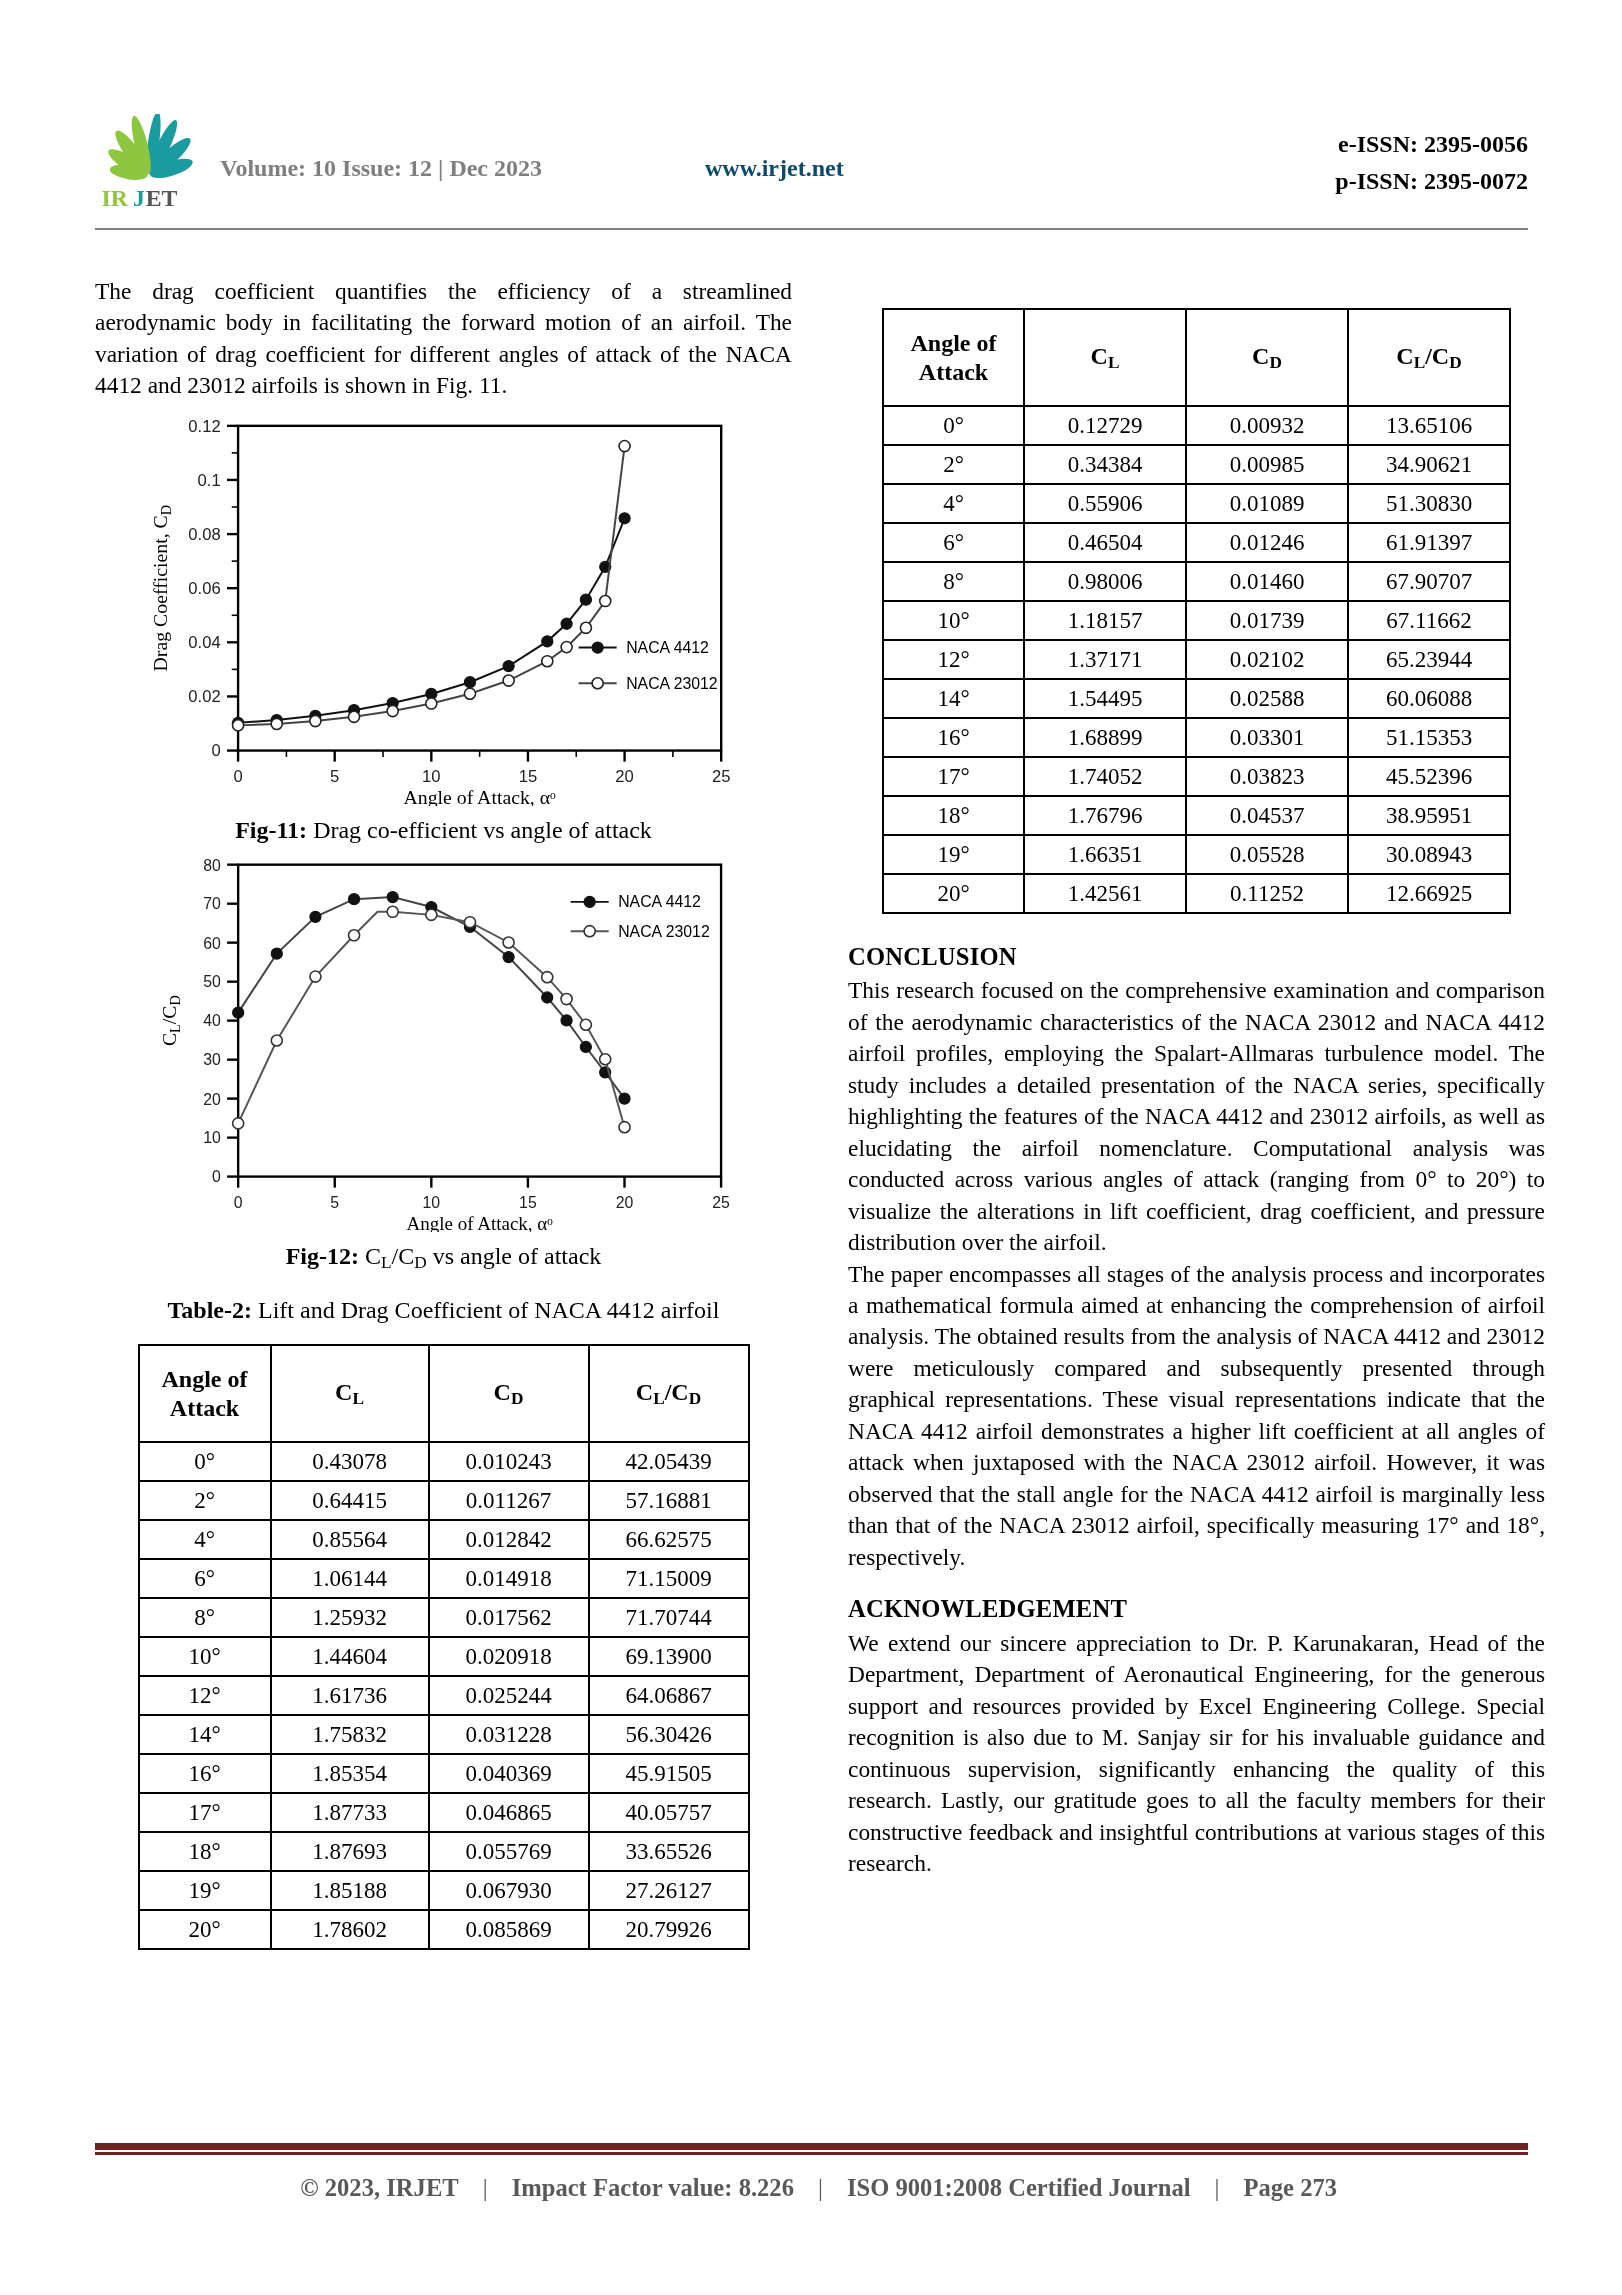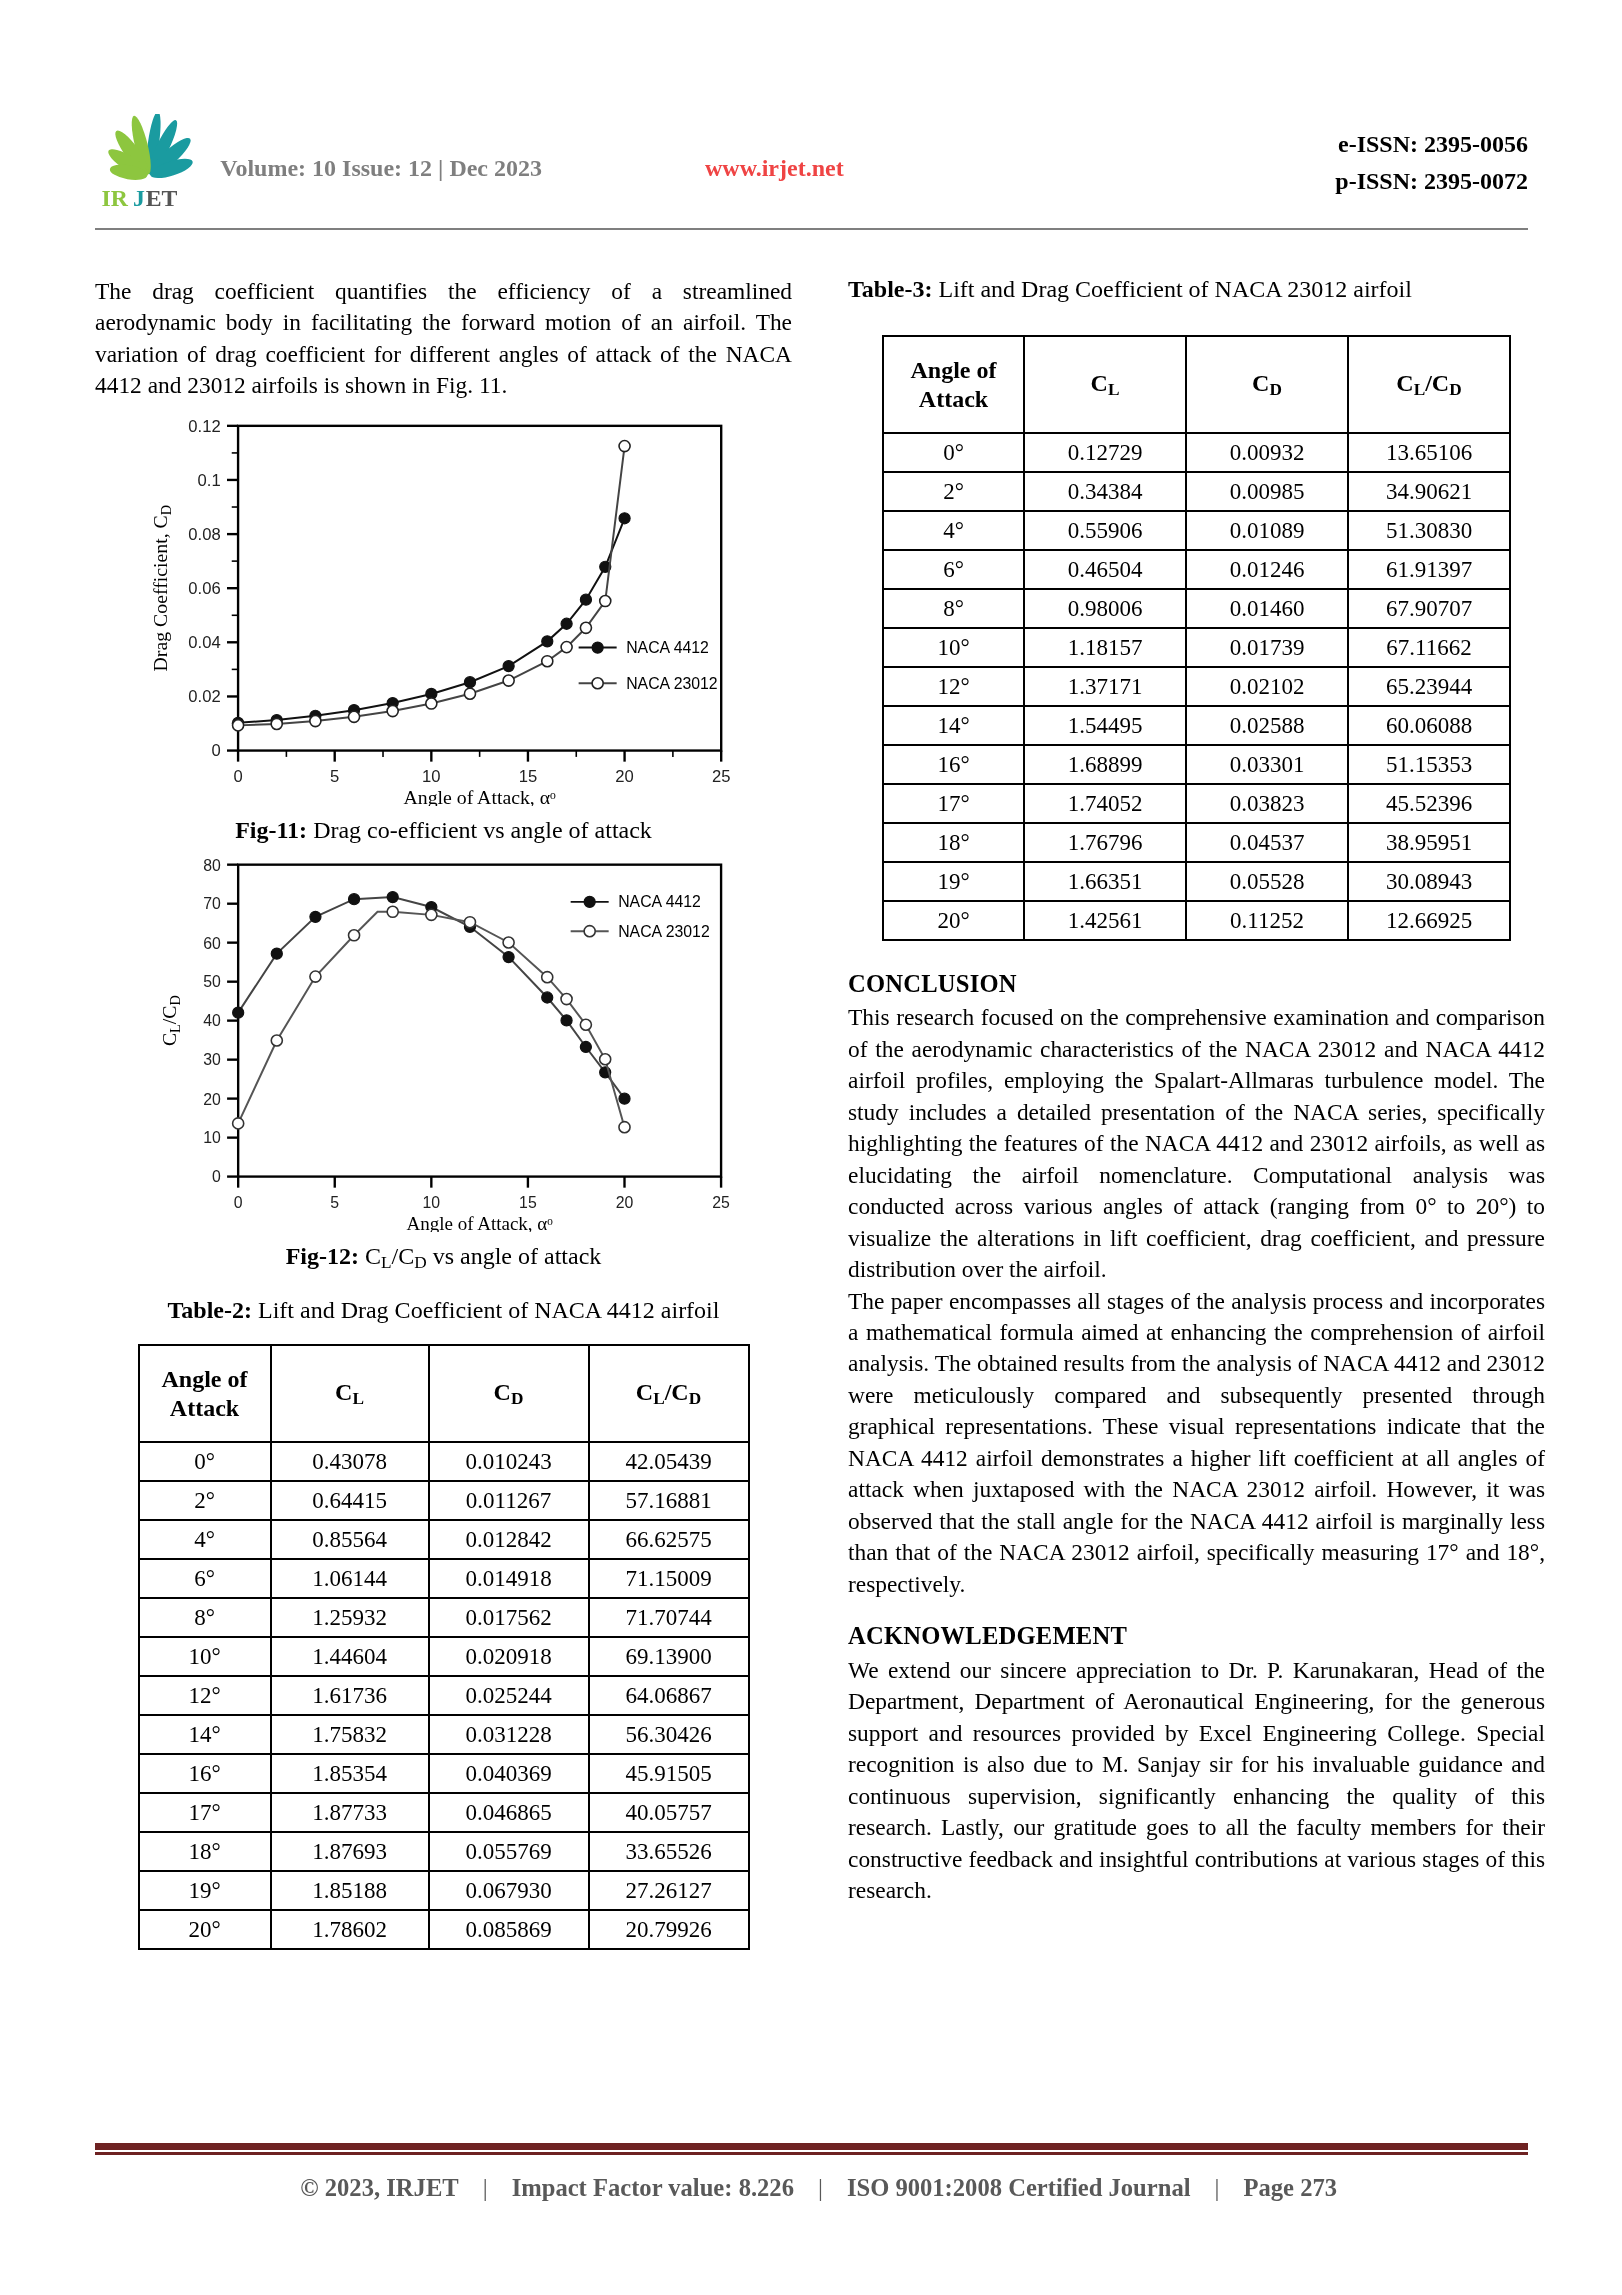--- a/index.html
+++ b/index.html
@@ -19,21 +19,21 @@
   .logo-wrap { position:relative; width:111px; height:99px; }
   .logo-svg { position:absolute; left:0; top:0; }
   .hdr-mid { padding-left:6.3px; }
   .hdr-title {
     font-family:"Liberation Serif", serif;
     font-weight:bold; font-size:28px; letter-spacing:-0.2px;
     color:#000; white-space:nowrap; line-height:1.15;
   }
   .hdr-sub { display:flex; align-items:center; margin-top:9.5px;gap:44px; }
   .hdr-vol { font-weight:bold; font-size:24px; color:#7f7f7f; white-space:nowrap; }
-  .hdr-web { font-weight:bold; font-size:24px; color:#ef4444; margin-left:119px; white-space:nowrap; }
+  .hdr-web { font-weight:bold; font-size:24px; color:#0c4a6e; margin-left:119px; white-space:nowrap; }
   .hdr-right { text-align:right; }
   .hdr-issn { font-weight:bold; font-size:24px; color:#000; white-space:nowrap; line-height:1.15; }
   .hdr-issn.second { margin-top:9.5px; }
   .hdr-rule { position:absolute; left:95px; top:228px; width:1433px; height:2.4px; background:#7f7f7f; }
 
   
   .col-left  { position:absolute; left:95px;  top:276px; width:697px; }
   .col-right { position:absolute; left:848px; top:276px; width:697px; }
 
   p.body {
@@ -469,23 +469,20 @@
             <td>1.78602</td>
             <td>0.085869</td>
             <td>20.79926</td>
           </tr>
         </tbody>
     </table>
   </div>
 
   <div class="col-right">
 
-    <p class="tbl-title left-align">
-      <b>Table-3:</b><span> Lift and Drag Coefficient of NACA 23012 airfoil</span>
-    </p>
 
     <table class="coef" id="table3">
       <colgroup>
           <col class="c1">
           <col class="c2">
           <col class="c3">
           <col class="c4">
         </colgroup>
       <thead>
         <tr>

